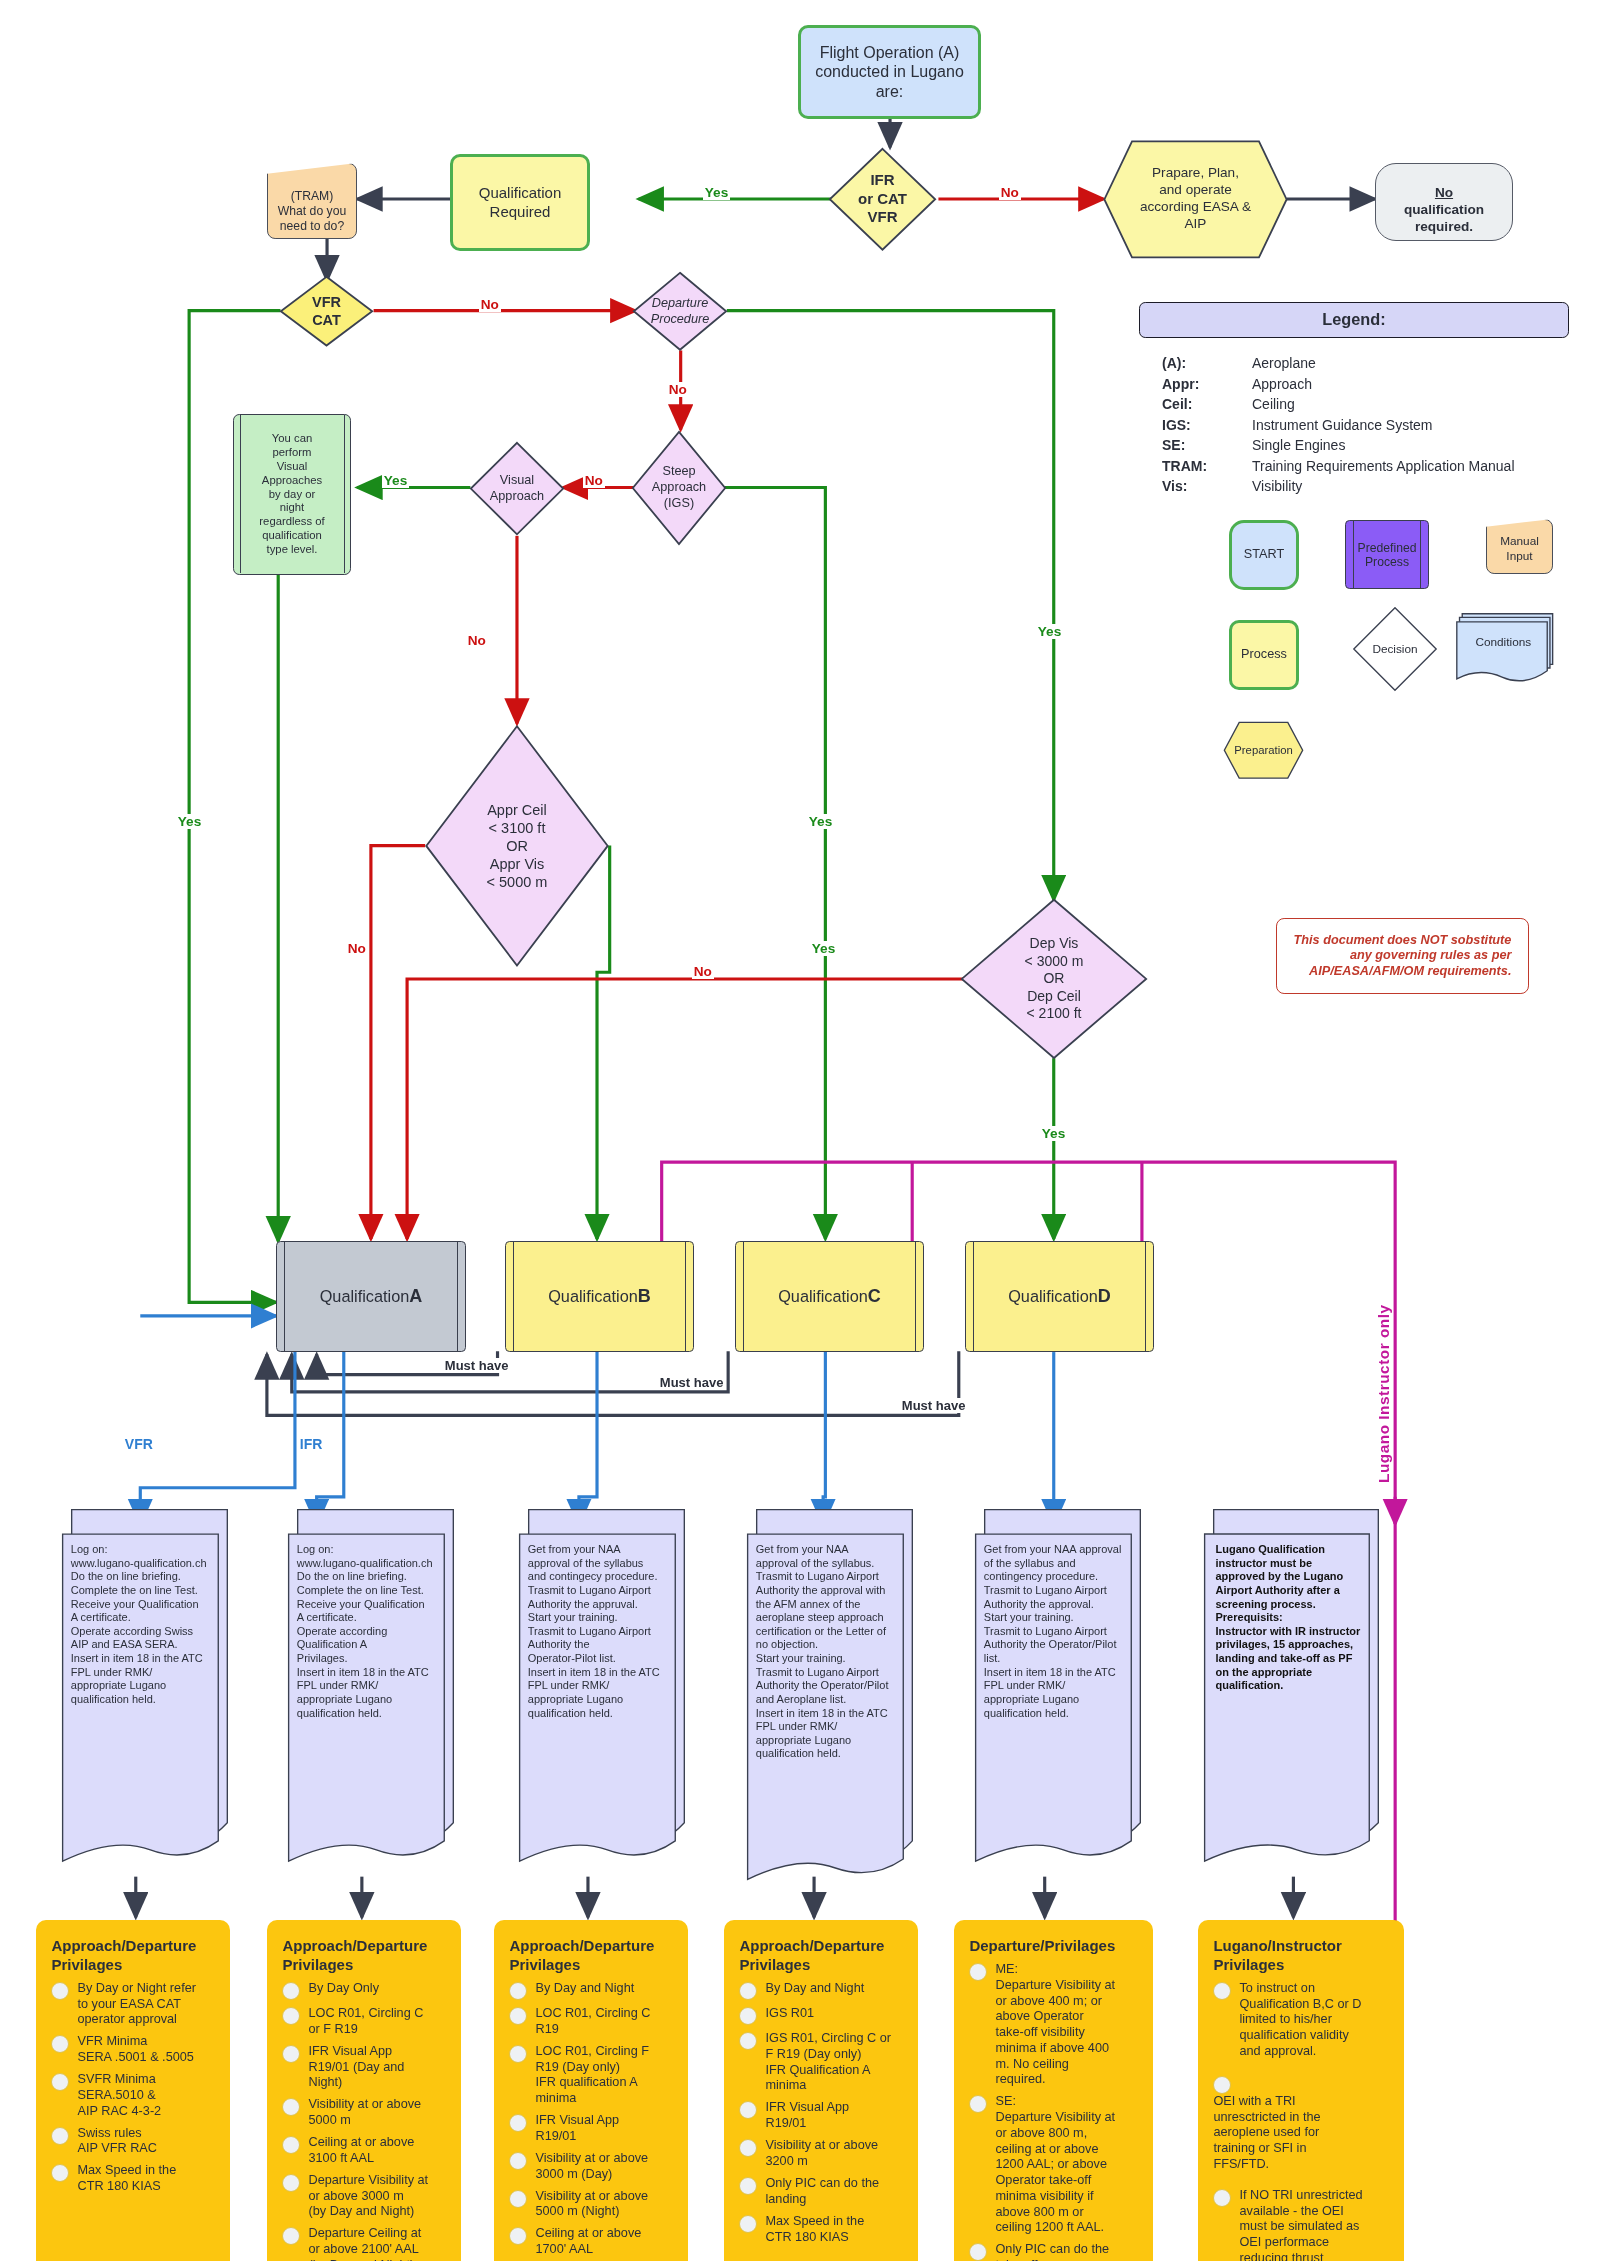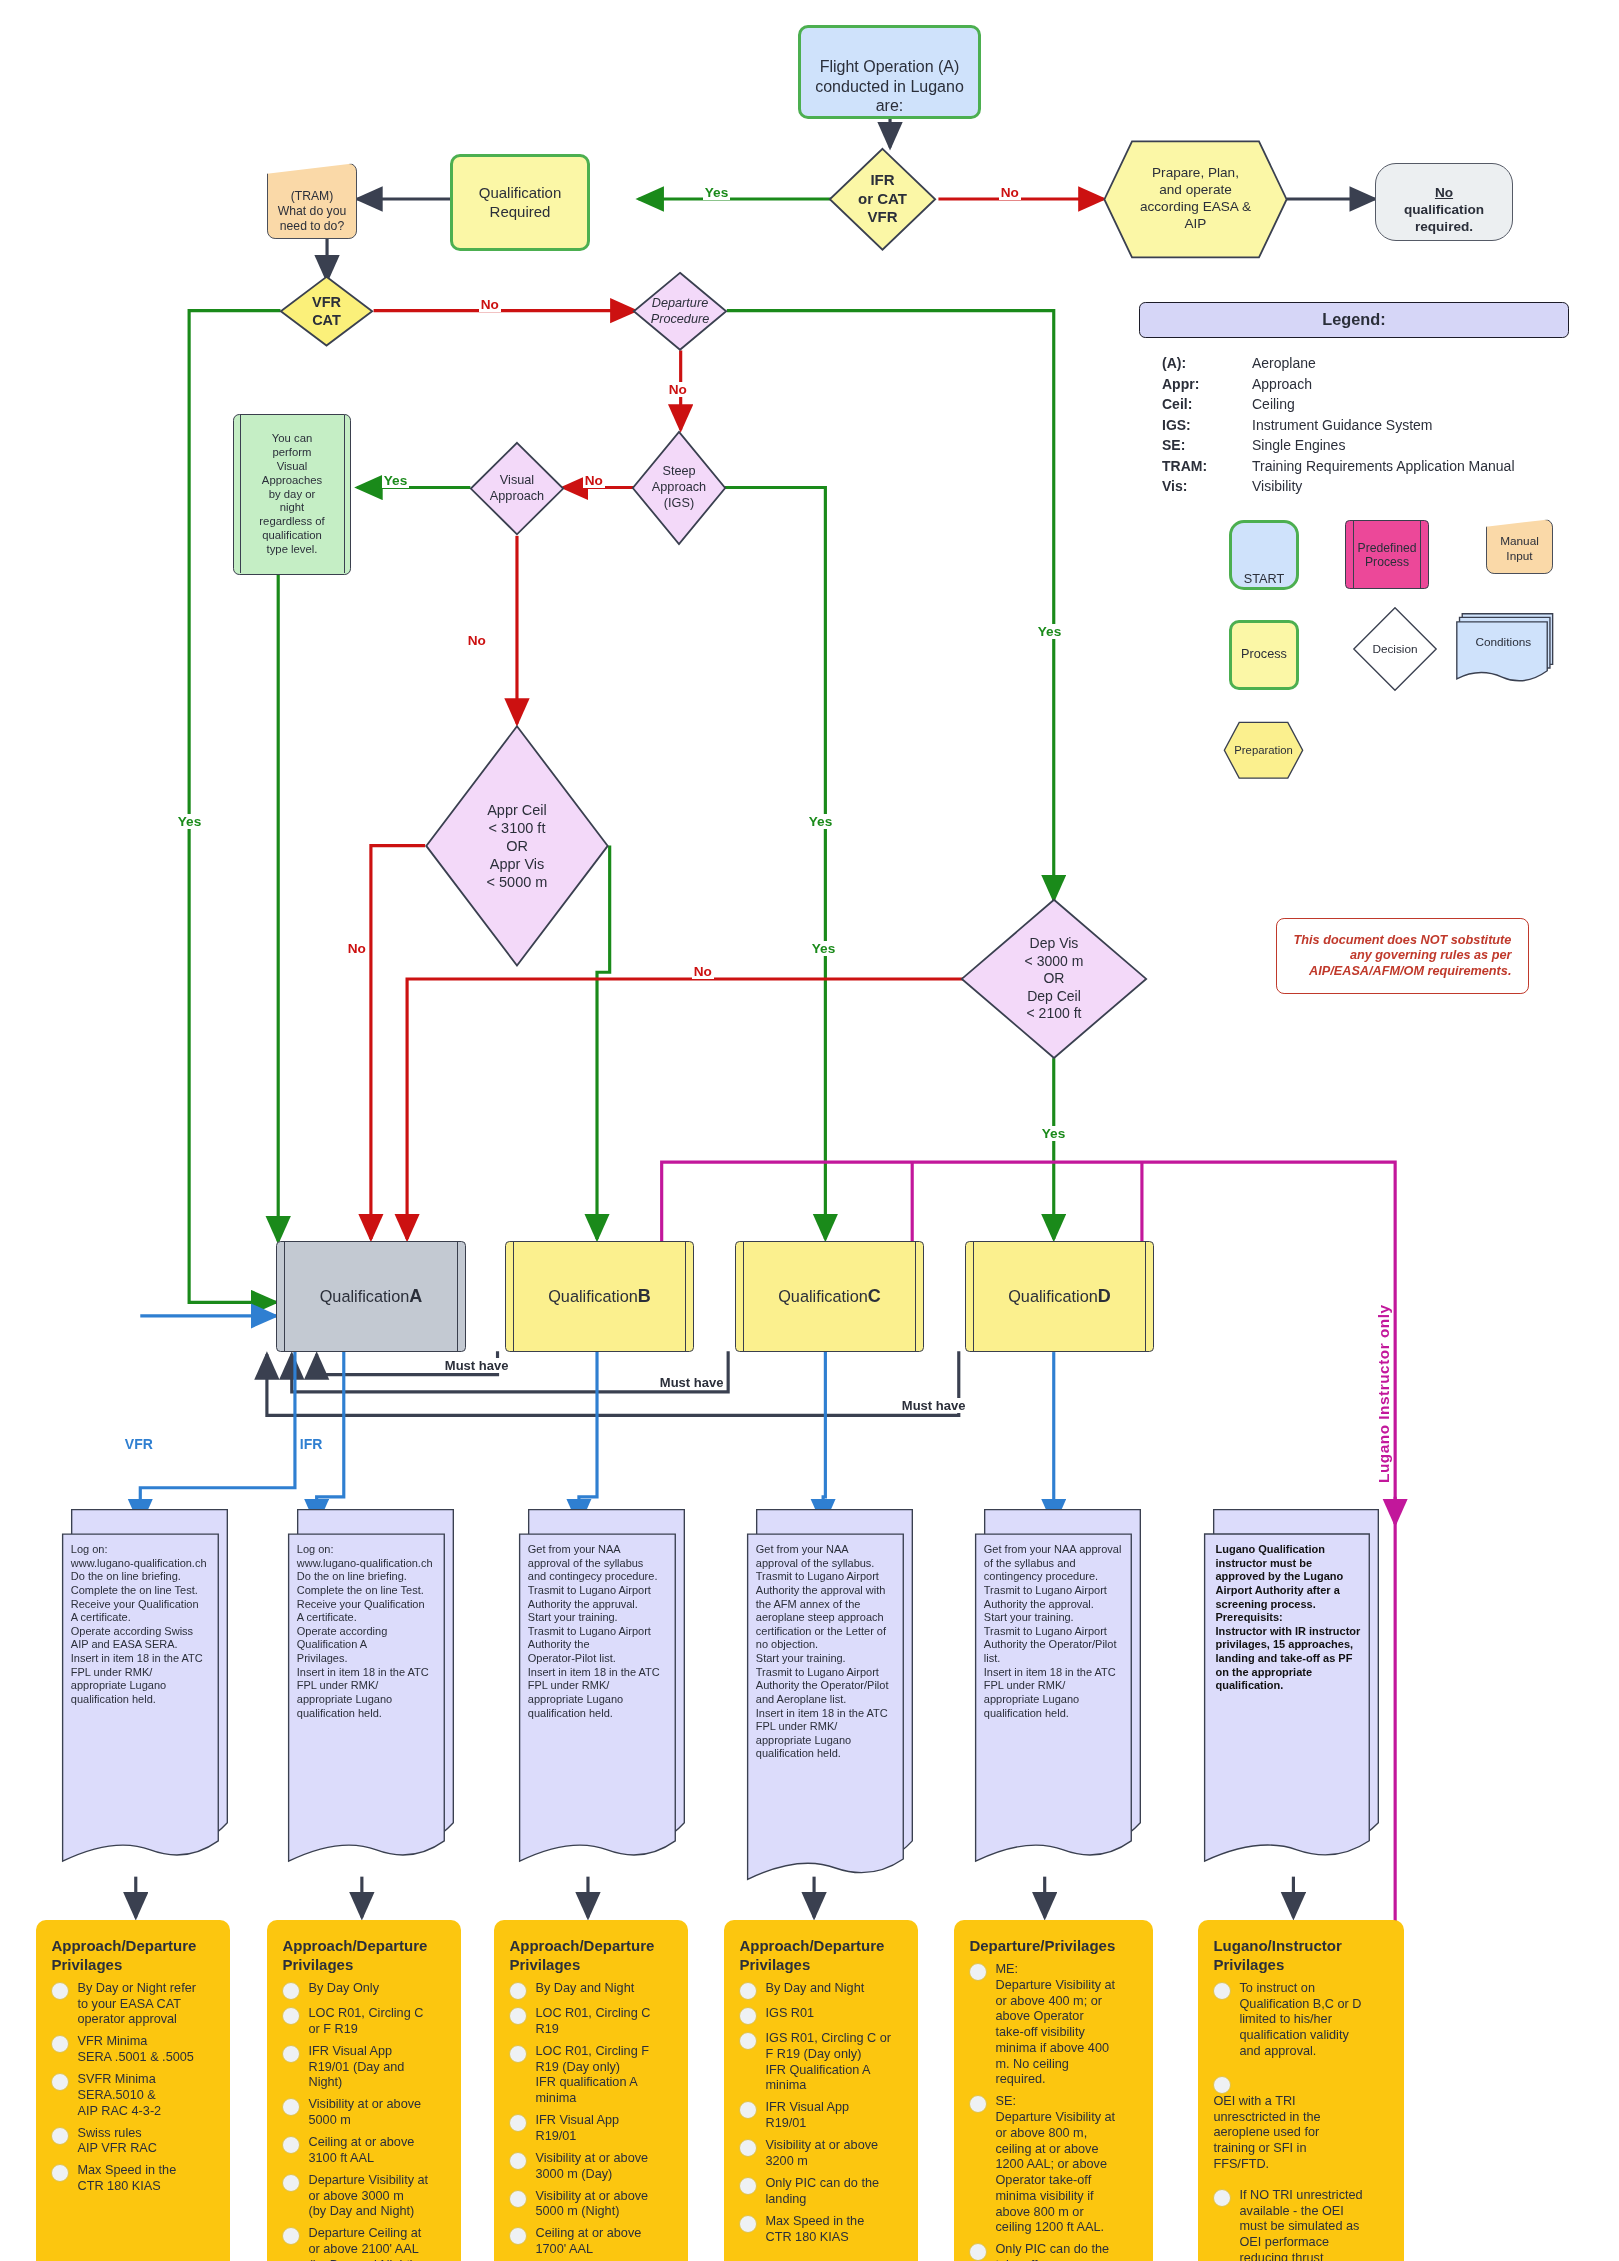--- a/index.html
+++ b/index.html
@@ -5,21 +5,21 @@
   * { box-sizing: border-box; }
   html, body { margin:0; padding:0; background:#ffffff; }
   body { font-family: "Liberation Sans", sans-serif; color:#2b2f3a; }
 
   #page { position:relative; width:1620px; height:2687px; background:#fff; overflow:hidden; }
 
   .node { position:absolute; display:flex; align-items:center; justify-content:center; text-align:center; }
   .node .txt { white-space:pre-line; line-height:1.22; }
 
   
-  .start-box   { background:#cfe2fb; border:3.2px solid #4caf50; border-radius:10px;align-items:flex-end; }
+  .start-box   { background:#cfe2fb; border:3.2px solid #4caf50; border-radius:10px; }
   .process-box { background:#fbf7a6; border:3.2px solid #4caf50; border-radius:10px; }
   .gray-term   { background:#eceff1; border:1.4px solid #555a66; border-radius:21px; }
   .manual-in   { background:#fad9a8; border:1.4px solid #4a4f5a; border-radius:8.1px;
                  clip-path: polygon(0% 14%, 100% 0%, 100% 100%, 0% 100%); }
   .green-note  { background:#c5eec5; border:1.4px solid #3a3f4d; border-radius:6.3px; }
   .legendbar   { background:#d6d6f7; border:1.4px solid #1c1c28; border-radius:6.3px; }
   .discl       { background:#fff; border:1.8px solid #c0392b; border-radius:8.1px; }
   .priv-card   { background:#fcc60f; border-radius:10px; }
 
   .diamond { position:absolute; }
@@ -355,21 +355,21 @@
     <div class="legend-row">
         <div class="k">Vis:</div>
         <div class="v">Visibility</div>
       </div>
   </div>
 
   <div class="node start-box" style="left:1229px; top:520px; width:70px; height:70px;border-radius:15px;">
     <div class="txt" style="font-size:12.7px;">START</div>
   </div>
 
-  <div class="qual" style="left:1345px; top:520px; width:84px; height:69px; background:#ec4899;">
+  <div class="qual" style="left:1345px; top:520px; width:84px; height:69px; background:#8b5cf6;">
     <div class="qtxt" style="font-size:12.2px; white-space:pre-line; text-align:center;">Predefined
 Process</div>
   </div>
 
   <div class="node manual-in" style="left:1486px; top:519px; width:67px; height:55px;">
     <div class="txt" style="font-size:11.8px; padding-top:4.5px;">Manual
 Input</div>
   </div>
 
   <div class="node process-box" style="left:1229px; top:620px; width:70px; height:70px;">

